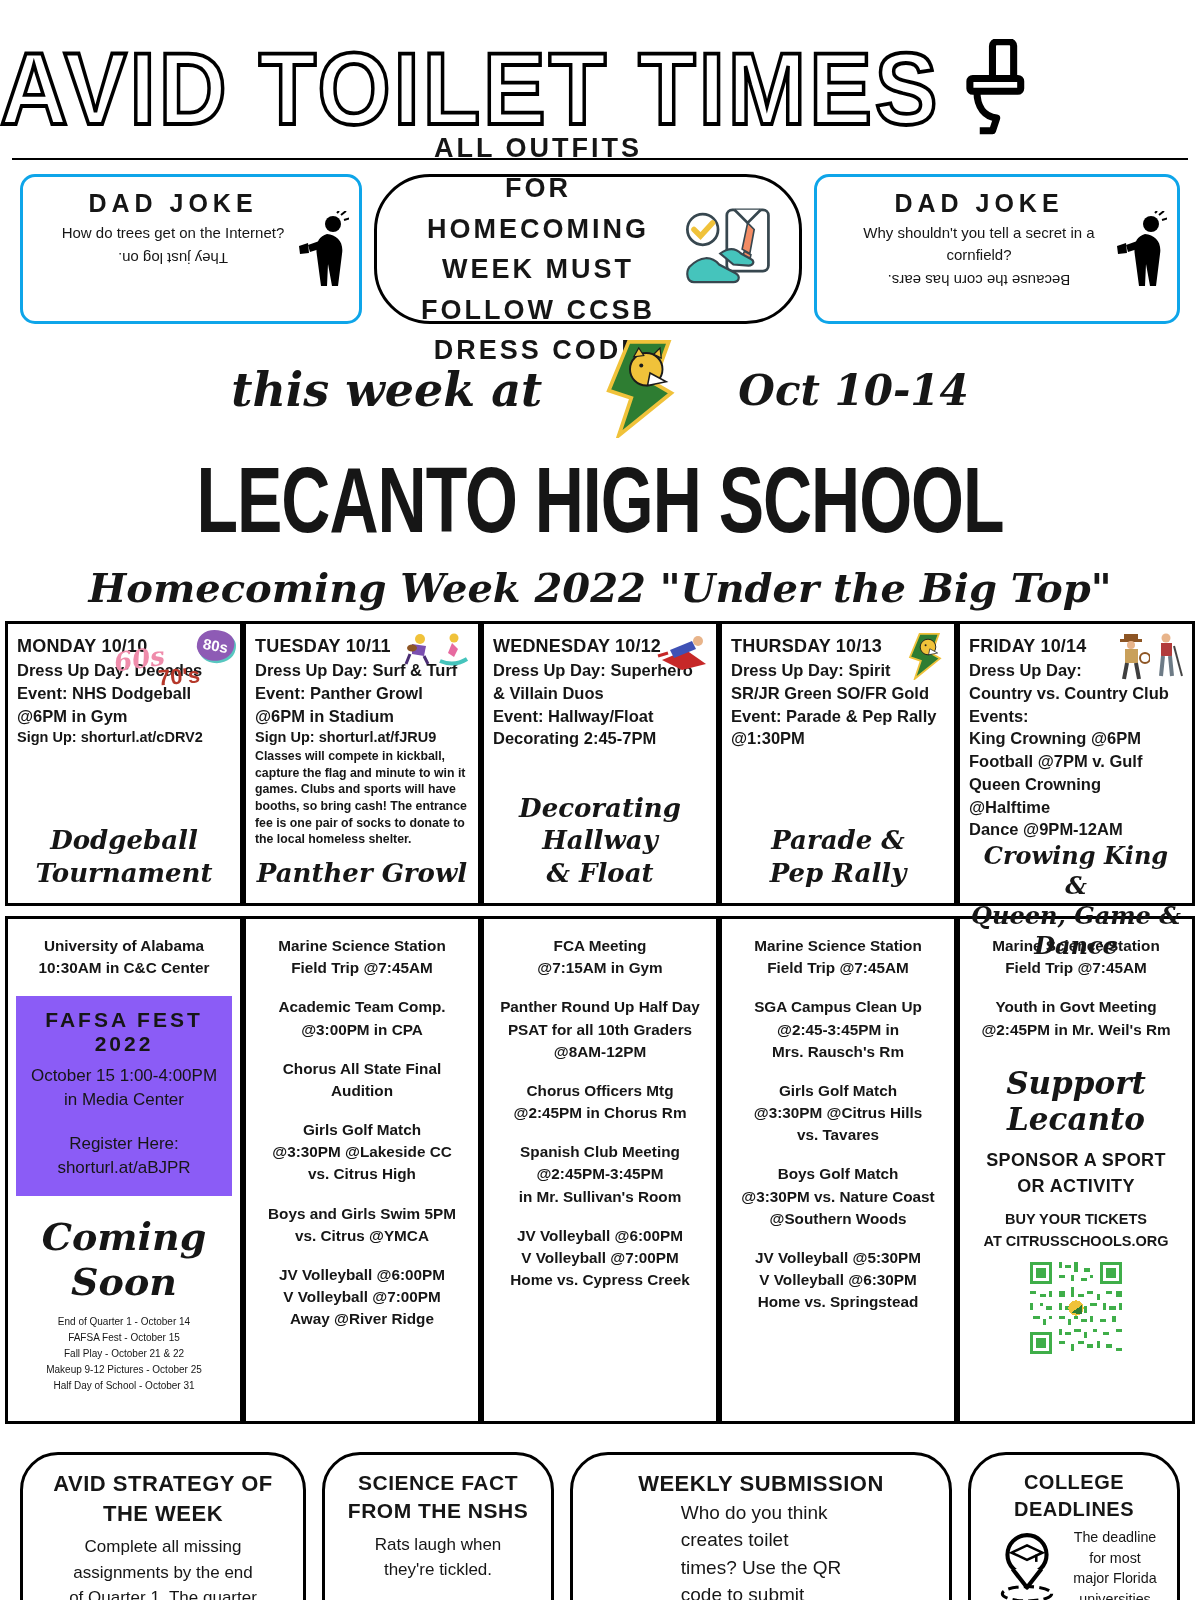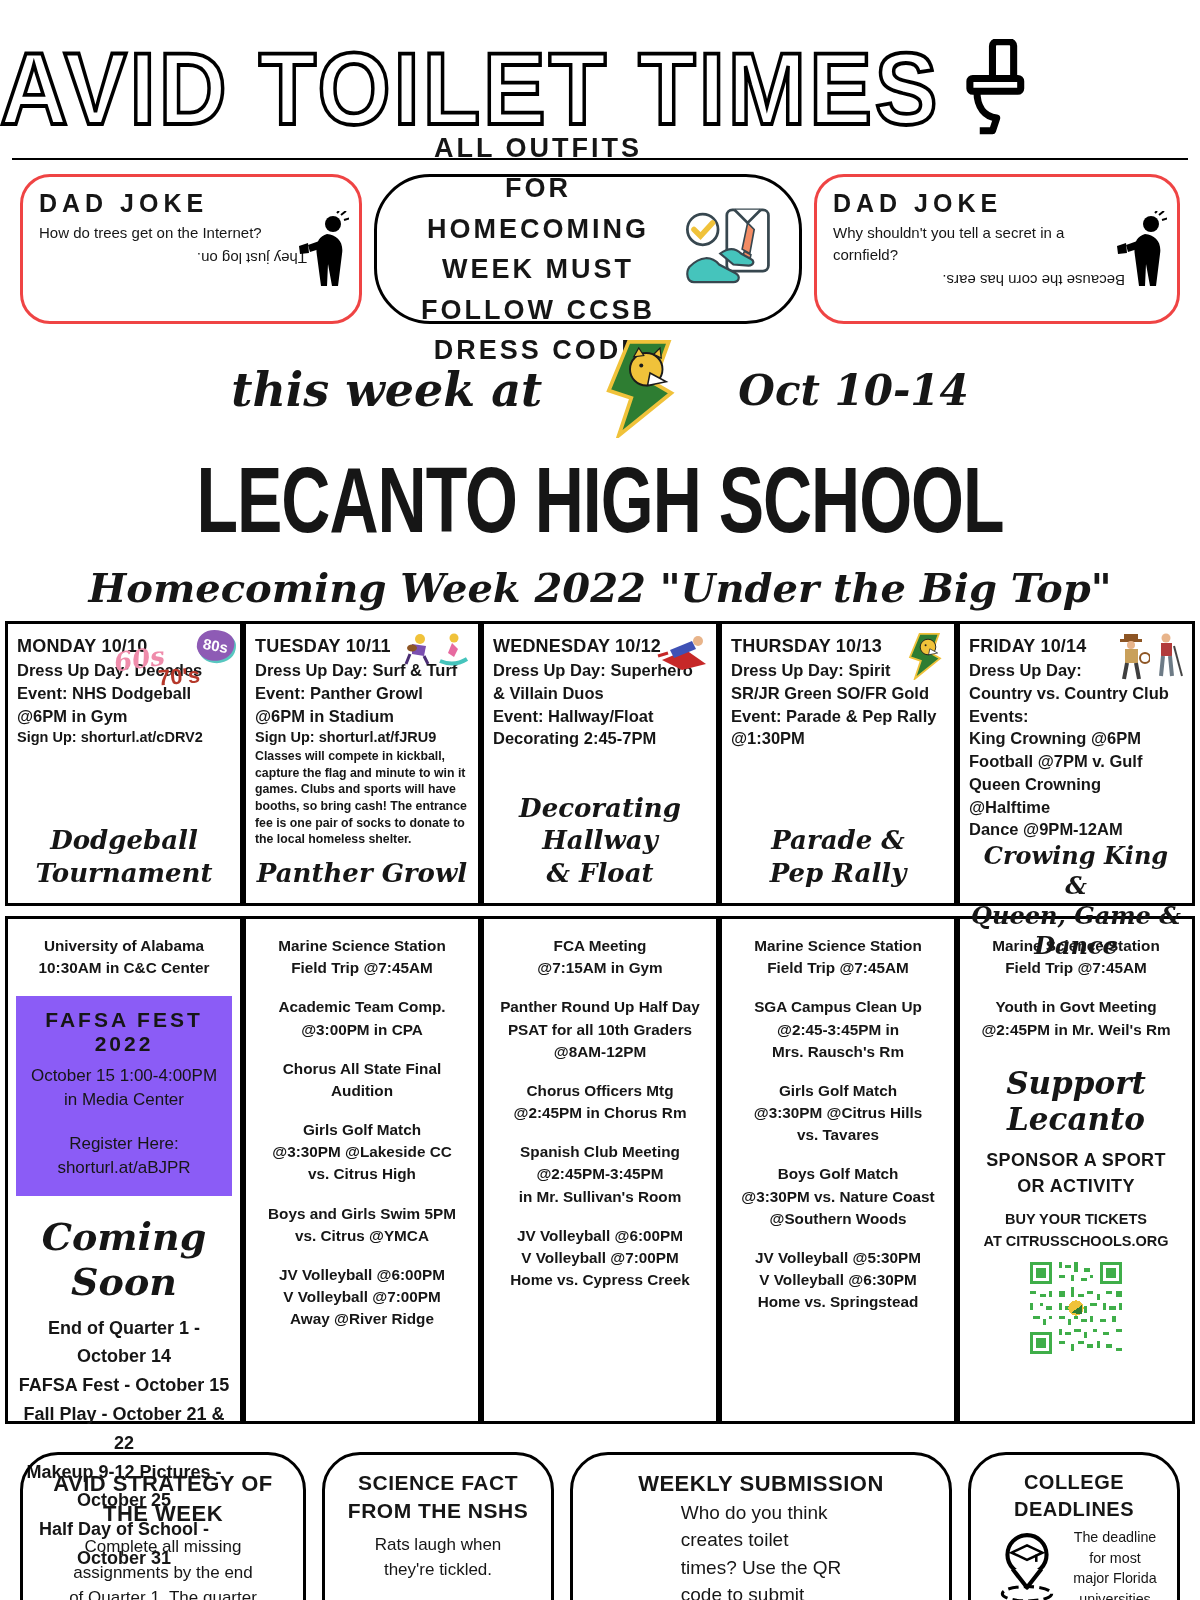--- a/index.html
+++ b/index.html
@@ -8,22 +8,22 @@
   .pre{white-space:pre-line;}
 
   
   .masthead{display:flex;align-items:center;padding-top:30px;height:118px;}
   .masthead-title{font-size:94px;font-weight:900;letter-spacing:3px;color:#fff;
     -webkit-text-stroke:3.5px #000;transform:scaleY(1.08);line-height:1;}
   .rule{border:none;border-top:2.5px solid #000;margin:10px 12px 14px;}
 
   
   .top-row{display:flex;gap:12px;padding:0 20px;align-items:stretch;height:150px;}
-  .joke-box{border:3px solid #ef4444;border-radius:30px;width:268px;flex:0 0 auto;
-    position:relative;padding:10px 52px 8px 16px;text-align:left;}
+  .joke-box{border:3px solid #0ea5e9;border-radius:15px;width:268px;flex:0 0 auto;
+    position:relative;padding:10px 52px 8px 16px;text-align:center;}
   .joke-title{font-weight:800;font-size:25px;letter-spacing:5px;margin-top:2px;}
   .joke-q{font-size:15px;line-height:1.45;margin-top:4px;}
   .joke-a{font-size:15px;margin-top:6px;transform:rotate(180deg);}
   .joke-icon{position:absolute;right:10px;top:34px;}
   .announce-box{flex:1;border:3.5px solid #000;border-radius:56px;display:flex;
     align-items:center;justify-content:center;gap:8px;padding:20px 24px;}
   .announce-text{font-weight:800;font-size:27px;letter-spacing:3px;line-height:1.5;text-align:center;}
 
   
   .script{font-family:"DejaVu Serif",serif;font-style:italic;font-weight:700;}
@@ -51,21 +51,21 @@
   .decor-70s{position:absolute;left:44px;top:34px;color:var(--decor_red);font-weight:900;font-size:22px;transform:rotate(-4deg);}
   .decor-80s{position:absolute;right:0;top:0;color:#fff;background:var(--decor_purple);font-weight:900;font-size:15px;
     padding:7px 6px;border-radius:50% 40% 55% 45%;transform:rotate(10deg);box-shadow:2px 2px 0 #58c7c0;}
   .evt-cell{height:508px;padding:16px 8px;text-align:center;}
   .evt{font-size:15.3px;font-weight:700;line-height:1.45;margin-bottom:17px;}
   .fafsa{background:#8b5cf6;padding:12px 4px 16px;margin:16px 0 18px;}
   .fafsa-title{font-weight:800;font-size:21px;letter-spacing:3px;}
   .fafsa-when{font-size:17px;font-weight:400;margin-top:8px;line-height:1.4;}
   .fafsa-reg{font-size:17px;font-weight:400;margin-top:20px;line-height:1.4;}
   .coming-script{font-size:38px;margin:12px 0 10px;}
-  .coming-item{font-size:18px;font-weight:700;line-height:1.6;}
+  .coming-item{font-size:10px;font-weight:400;line-height:1.6;}
   .support-script{font-size:31px;margin:24px 0 10px;}
   .sponsor{font-size:18px;font-weight:700;line-height:1.45;letter-spacing:.4px;}
   .tickets{font-size:14.5px;font-weight:800;line-height:1.5;margin-top:10px;}
   .qr-wrap{margin-top:10px;}
 
   
   .bottom-row{display:flex;gap:16px;padding:28px 20px 0;align-items:stretch;}
   .round-box{border:3px solid #000;border-radius:38px;padding:14px 18px;box-sizing:border-box;}
   .box-avid{width:286px;text-align:center;}
   .box-title{font-weight:700;font-size:22px;line-height:1.35;letter-spacing:.5px;}

